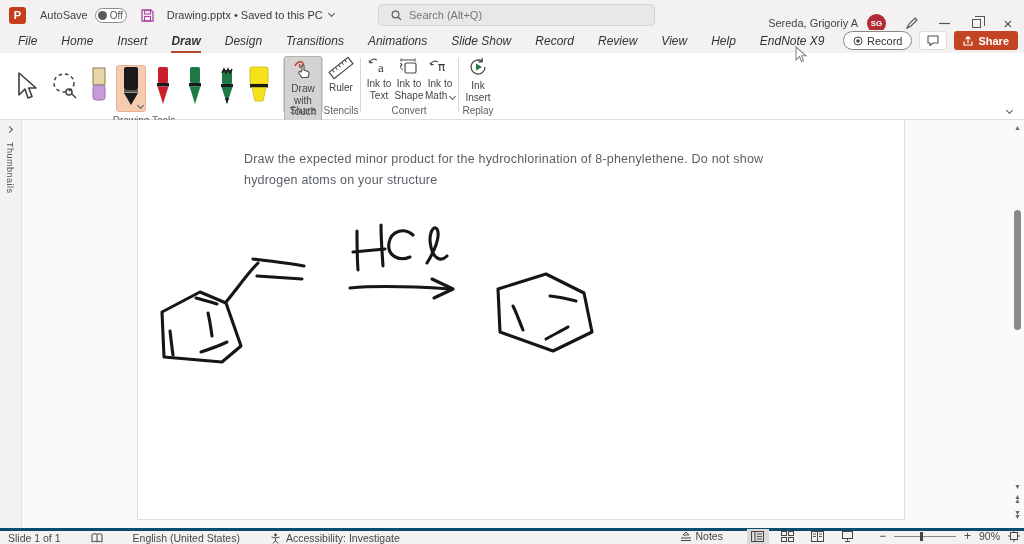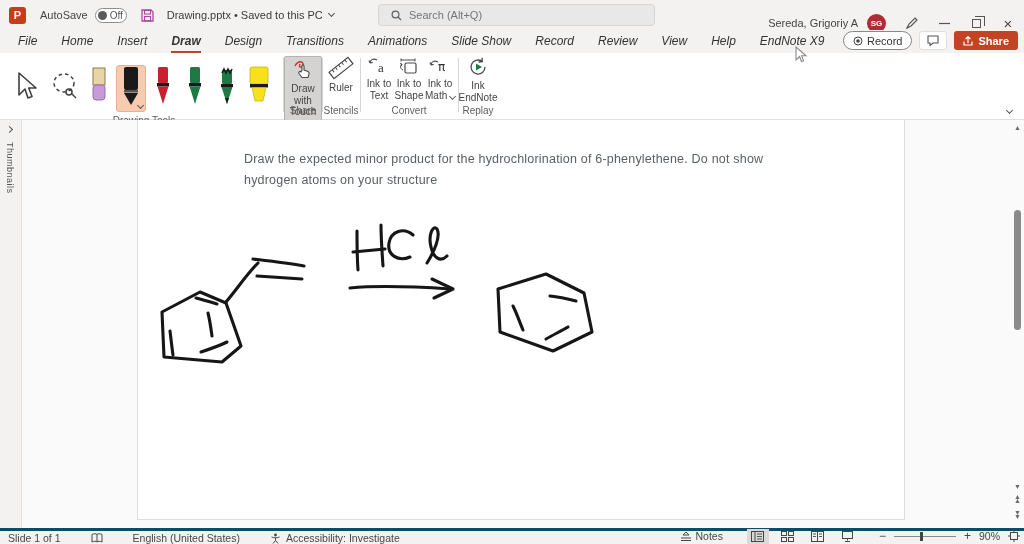--- a/index.html
+++ b/index.html
@@ -307,38 +307,38 @@
     </div>
 
     <div class="rib-sep" style="left:458px;"></div>
 
     <div class="abs" style="left:459px; top:0; width:38px; height:66px;">
       <div class="rib-btn" style="left:0; width:38px;">
         <svg width="22" height="22" viewBox="0 0 22 22">
           <path d="M18,11 a7,7 0 1 1 -3,-5.7 M15,1.8 l0.3,3.8 l-3.8,0.4" fill="none" stroke="#4a4a4a" stroke-width="1.3"></path>
           <path d="M9,7.5 L15,11 L9,14.5 Z" fill="#1d7a45"></path>
         </svg>
-        <span class="lbl">Ink EndNote</span>
+        <span class="lbl">Ink Insert</span>
       </div>
       <div class="grp-label">Replay</div>
     </div>
 
     <span class="chev" id="ribbon-collapse"></span>
   </div>
 
   <div id="canvas" class="abs"></div>
 
   <div id="thumb-strip" class="abs">
     <span class="chev" style="transform:rotate(-45deg); position:absolute; left:7px; top:10px;"></span>
     <span class="thumb-label">Thumbnails</span>
   </div>
 
   <div id="slide" class="abs"></div>
 
-  <div id="question" class="abs">Draw the expected minor product for the hydrochlorination of 6-phenylethene. Do not show hydrogen atoms on your structure</div>
+  <div id="question" class="abs">Draw the expected minor product for the hydrochlorination of 8-phenylethene. Do not show hydrogen atoms on your structure</div>
 
   <svg id="ink-layer" class="abs" viewBox="0 0 1024 544">
     <g fill="none" stroke="#161616" stroke-width="3.1" stroke-linecap="round" stroke-linejoin="round">
 
       <g>
         <path d="M200,292 L162,312 L164,357 L222,362 L241,346 L226,303 Z"></path>
         <path d="M196,298 C203,300 211,302 217,304"></path>
         <path d="M208,313 C210,321 211,329 212,336"></path>
         <path d="M170,331 C171,339 172,348 173,355"></path>
         <path d="M201,352 C210,349 219,346 227,342"></path>

